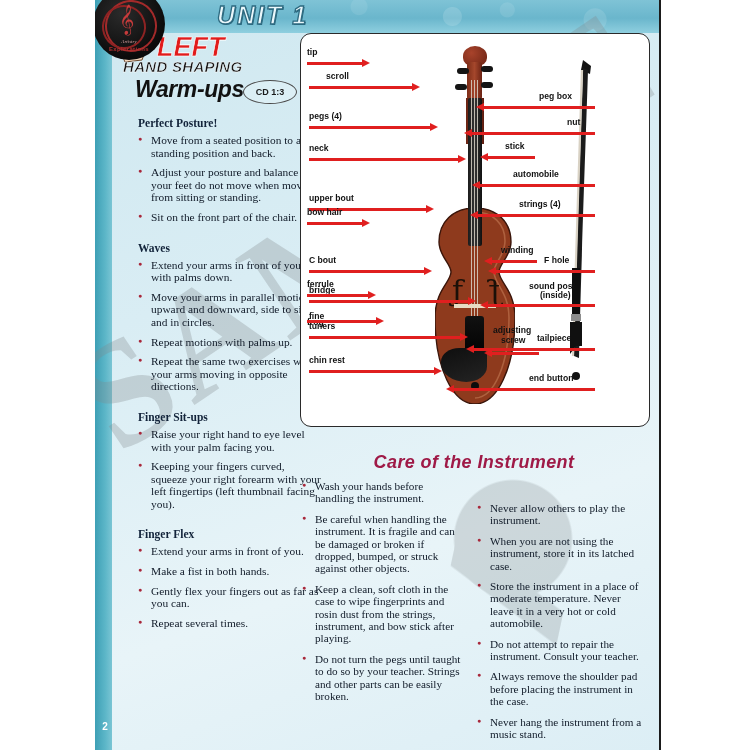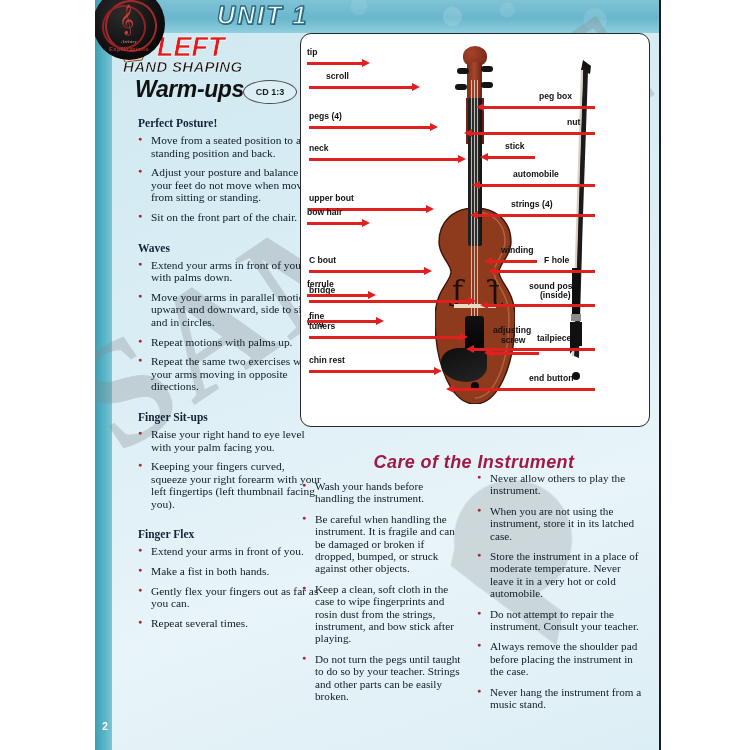--- a/index.html
+++ b/index.html
@@ -115,21 +115,21 @@
   .v-endbtn{position:absolute;left:48px;top:342px;width:8px;height:8px;border-radius:50%;background:#0c0c0c;}
 
   
   #bow{position:absolute;left:256px;top:22px;width:52px;height:352px;}
 
   
   #care-title{position:absolute;left:205px;top:452px;width:348px;text-align:center;z-index:6;
         font-family:"Liberation Sans",sans-serif;font-weight:bold;font-style:italic;font-size:18px;
         color:#9f1a47;letter-spacing:.4px;}
   #care-left{position:absolute;left:207px;top:480px;width:160px;z-index:6;}
-  #care-right{position:absolute;left:382px;top:472px;width:165px;z-index:6;}
+  #care-right{position:absolute;left:382px;top:502px;width:165px;z-index:6;}
   #care-left ul.bullets li,#care-right ul.bullets li{font-size:11.2px;line-height:12.4px;margin-bottom:8px;}
 </style>
 </head>
 <body>
 
 <div id="page">
 
   <div id="spine">
     <div id="page-number">2</div>
   </div>
@@ -244,21 +244,21 @@
         <div class="arrow right" style="left: 8px; top: 302px; width: 152px;"></div>
         <div class="vlabel" style="left: 8px; top: 288px;">tuners</div>
         <div class="vlabel" style="left: 8px; top: 322px;">chin rest</div>
         <div class="arrow right" style="left: 8px; top: 336px; width: 126px;"></div>
         <div class="vlabel" style="left: 238px; top: 58px;">peg box</div>
         <div class="arrow left" style="left: 182px; top: 72px; width: 112px;"></div>
         <div class="vlabel" style="left: 266px; top: 84px;">nut</div>
         <div class="arrow left" style="left: 170px; top: 98px; width: 124px;"></div>
         <div class="vlabel" style="left: 212px; top: 136px;">automobile</div>
         <div class="arrow left" style="left: 178px; top: 150px; width: 116px;"></div>
-        <div class="vlabel" style="left: 210px; top: 166px;">strings (4)</div>
+        <div class="vlabel" style="left: 218px; top: 166px;">strings (4)</div>
         <div class="arrow left" style="left: 176px; top: 180px; width: 118px;"></div>
         <div class="vlabel" style="left: 243px; top: 222px;">F hole</div>
         <div class="arrow left" style="left: 194px; top: 236px; width: 100px;"></div>
         <div class="vlabel" style="left: 228px; top: 248px;">sound post</div>
         <div class="arrow left" style="left: 186px; top: 270px; width: 108px;"></div>
         <div class="vlabel" style="left: 239px; top: 257px;">(inside)</div>
         <div class="vlabel" style="left: 236px; top: 300px;">tailpiece</div>
         <div class="arrow left" style="left: 172px; top: 314px; width: 122px;"></div>
         <div class="vlabel" style="left: 228px; top: 340px;">end button</div>
         <div class="arrow left" style="left: 152px; top: 354px; width: 142px;"></div>

